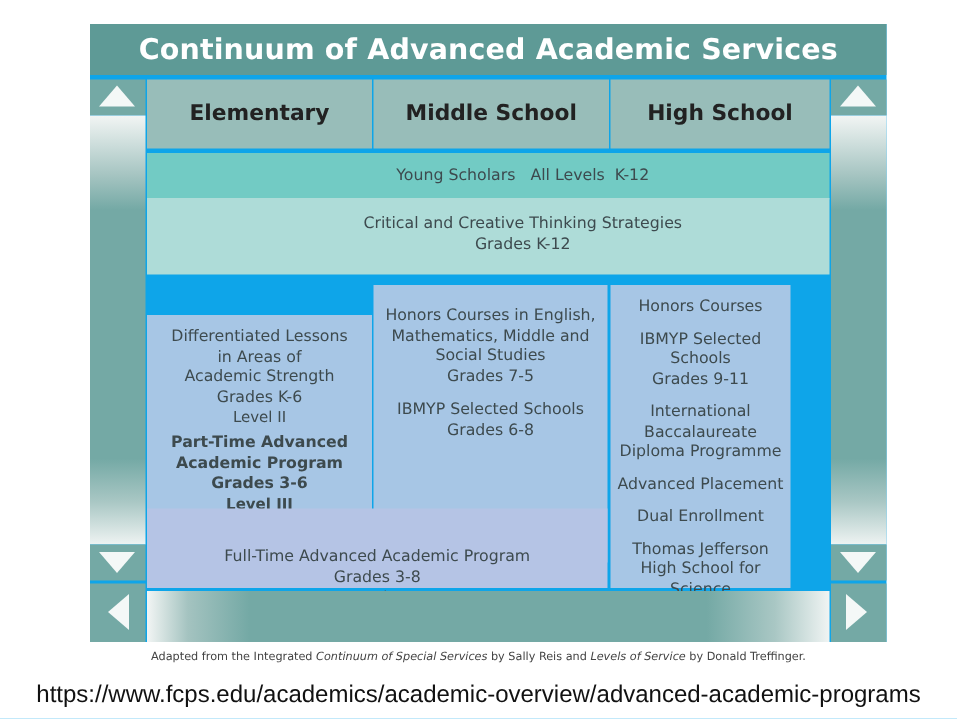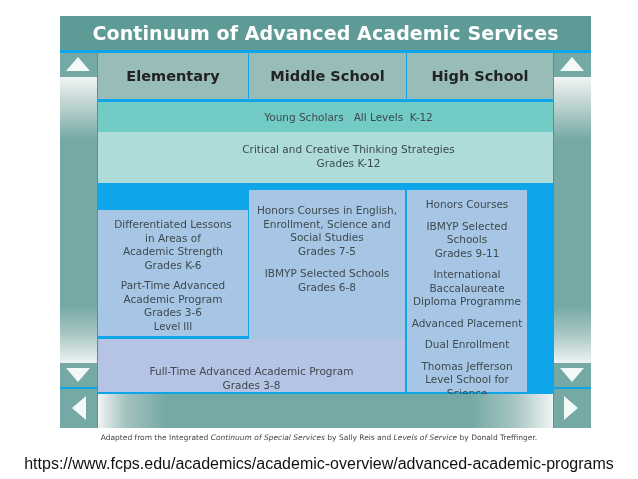--- a/index.html
+++ b/index.html
@@ -34,21 +34,21 @@
   .hdr.mid { left: 189px; width: 157px; }
   .hdr.high { left: 347px; width: 146px; }
 
   .band { position: absolute; left: 38px; width: 455px; text-align: center; color: #3d4a4e; font-size: 10.5px; padding-left: 46px; }
   .band.young { top: 86px; height: 31px; background: #72cbc4; line-height: 31px; }
   .band.critical { top: 116px; height: 51px; background: #aedcd8; padding-top: 10px; line-height: 14px; }
 
   .box { position: absolute; background: #a7c6e5; text-align: center; color: #3d4a4e; font-size: 10.5px; line-height: 13.5px; }
   .box .lvl { font-size: 10px; line-height: 14px; display: block; }
   .box.diff { left: 38px; top: 182px; width: 150px; height: 100px; padding-top: 8px; margin-top: 12px; }
-  .box.part { left: 38px; top: 257px; width: 150px; height: 63px; padding-top: 6px; }
+  .box.part { left: 38px; top: 267px; width: 150px; height: 63px; padding-top: 6px; font-weight: bold; }
   .box.middle { left: 189px; top: 174px; width: 156px; height: 185px; padding-top: 14px; }
   .box.full { left: 38px; top: 323px; width: 307px; height: 53px; background: #b5c4e5; padding-top: 26px; }
   .box.high { left: 347px; top: 174px; width: 120px; height: 202px; padding-top: 8px; }
   .gap { display: block; height: 9px; }
   .gap-s { display: block; height: 8px; }
 
   .bottom-bar { position: absolute; left: 38px; top: 378px; width: 455px; height: 34px;
     background: linear-gradient(to right, #f2f5f4 0%, #a4c3c0 6%, #74a9a5 15%, #74a9a5 82%, #a9c7c4 92%, #f0f4f3 100%); }
 
   .caption { position: absolute; left: 0; top: 433px; width: 638px; text-align: center; font-size: 7.5px; color: #444; }
@@ -95,21 +95,21 @@
 
   <div class="box part">
     <span>Part-Time Advanced</span><br>
     <span>Academic Program</span><br>
     <span>Grades 3-6</span>
     <span class="lvl">Level III</span>
   </div>
 
   <div class="box middle">
     <span>Honors Courses in English,</span><br>
-    <span>Enrollment, Science and</span><br>
+    <span>Mathematics, Middle and</span><br>
     <span>Social Studies</span><br>
     <span>Grades 7-5</span>
     <span class="gap"></span>
     <span>IBMYP  Selected Schools</span><br>
     <span>Grades 6-8</span>
   </div>
 
   <div class="box full">
     <span>Full-Time Advanced Academic Program</span><br>
     <span>Grades 3-8</span>
@@ -123,21 +123,21 @@
     <span>Grades 9-11</span>
     <span class="gap-s"></span>
     <span>International Baccalaureate</span><br>
     <span>Diploma Programme</span>
     <span class="gap-s"></span>
     <span>Advanced Placement</span>
     <span class="gap-s"></span>
     <span>Dual Enrollment</span>
     <span class="gap-s"></span>
     <span>Thomas Jefferson</span><br>
-    <span>Level School for Science</span><br>
+    <span>High School for Science</span><br>
     <span>and Programme</span>
   </div>
 
   <div class="bottom-bar"></div>
 </div>
 
 <div class="caption">
   <span>Adapted from the Integrated </span><i>Continuum of Special Services</i><span> by Sally Reis and </span><i>Levels of Service</i><span> by Donald Treffinger.</span>
 </div>
 

